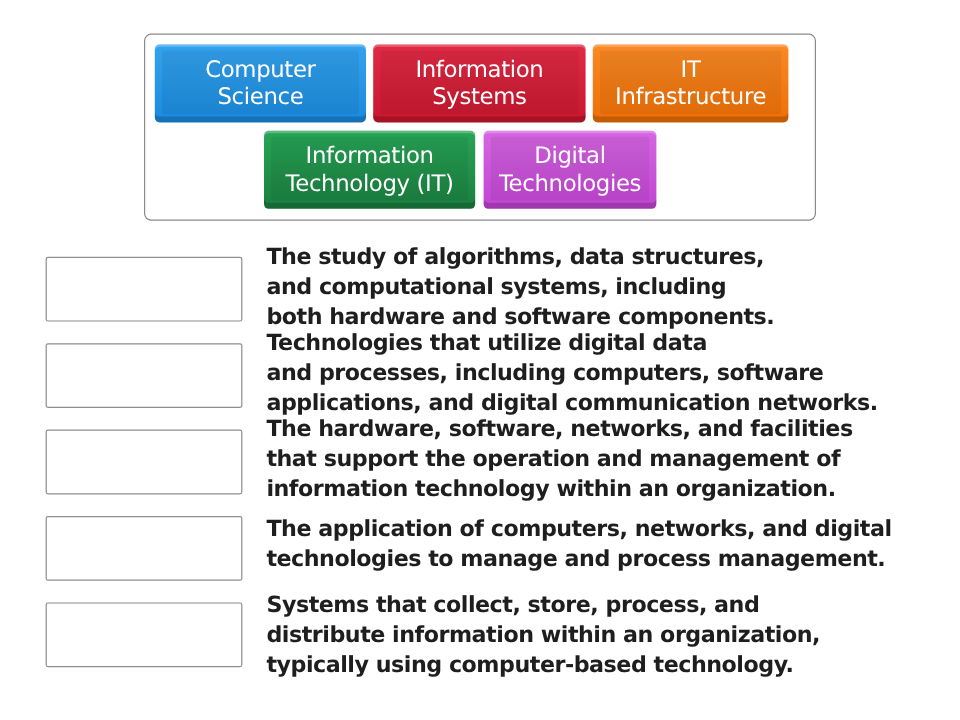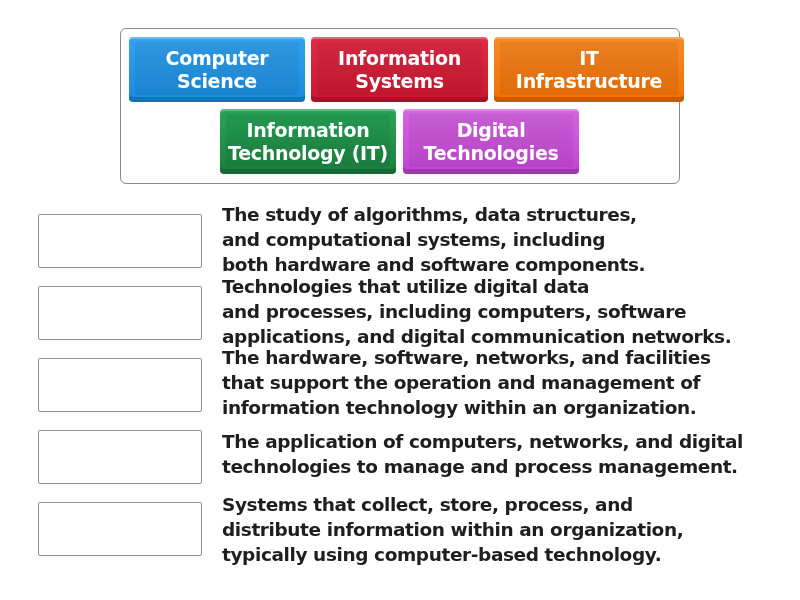--- a/index.html
+++ b/index.html
@@ -7,21 +7,21 @@
     width:800px; height:600px; background:#ffffff; position:relative; overflow:hidden;
     font-family: "DejaVu Sans", "Liberation Sans", sans-serif;
   }
   .tray {
     position:absolute; left:120px; top:28px; width:558px; height:154px;
     border:1px solid #8a8a8a; border-radius:6px; background:#fff;
   }
   .tile {
     position:absolute; height:65px; border-radius:4px; color:#fff;
     display:flex; align-items:center; justify-content:center; text-align:center;
-    font-family:"DejaVu Sans", sans-serif; font-weight:bold; font-size:19px; line-height:23px;
+    font-family:"DejaVu Sans", sans-serif; font-weight:normal; font-size:19px; line-height:23px;
     letter-spacing:-0.3px; cursor:grab; box-sizing:border-box;
     box-shadow: inset 0 -5px 0 rgba(0,0,0,0.18), inset 0 2px 0 rgba(255,255,255,0.25);
   }
   .tile::before {
     content:""; position:absolute; left:6px; right:6px; top:5px; bottom:7px;
     border-radius:2px; background:rgba(0,0,0,0.06);
   }
   .tile span { position:relative; padding:0 4px; }
   .drop {
     position:absolute; left:38px; width:164px; height:54px;
@@ -39,29 +39,29 @@
 <div class="tray"></div>
 
 <div class="tile" style="left:129px; top:37px; width:176px; background:linear-gradient(#34a3ee,#1a8ade);">
   <span style="white-space:pre-line">Computer
 Science</span>
 </div>
 <div class="tile" style="left:311px; top:37px; width:177px; background:linear-gradient(#e02b45,#c9172f);">
   <span style="white-space:pre-line">Information
 Systems</span>
 </div>
-<div class="tile" style="left:494px; top:37px; width:190px; background:linear-gradient(#f98a25,#ef6f06);">
+<div class="tile" style="left:494px; top:37px; width:163px; background:linear-gradient(#f98a25,#ef6f06);">
   <span style="white-space:pre-line">IT
 Infrastructure</span>
 </div>
 <div class="tile" style="left:220px; top:109px; width:176px; background:linear-gradient(#28a556,#1a7f40);">
   <span style="white-space:pre-line">Information
 Technology (IT)</span>
 </div>
-<div class="tile" style="left:403px; top:109px; width:176px; background:linear-gradient(#d566e2,#c144d2);">
+<div class="tile" style="left:403px; top:109px; width:144px; background:linear-gradient(#d566e2,#c144d2);">
   <span style="white-space:pre-line">Digital
 Technologies</span>
 </div>
 
 <div class="drop" style="top:214px;"><span></span></div>
 <div class="def" style="top:202px;">The study of algorithms, data structures,
 and computational systems, including
 both hardware and software components.</div>
 
 <div class="drop" style="top:286px;"><span></span></div>

